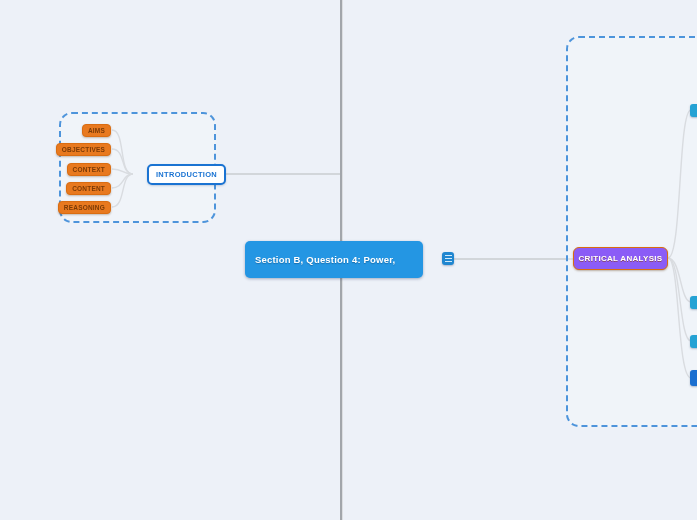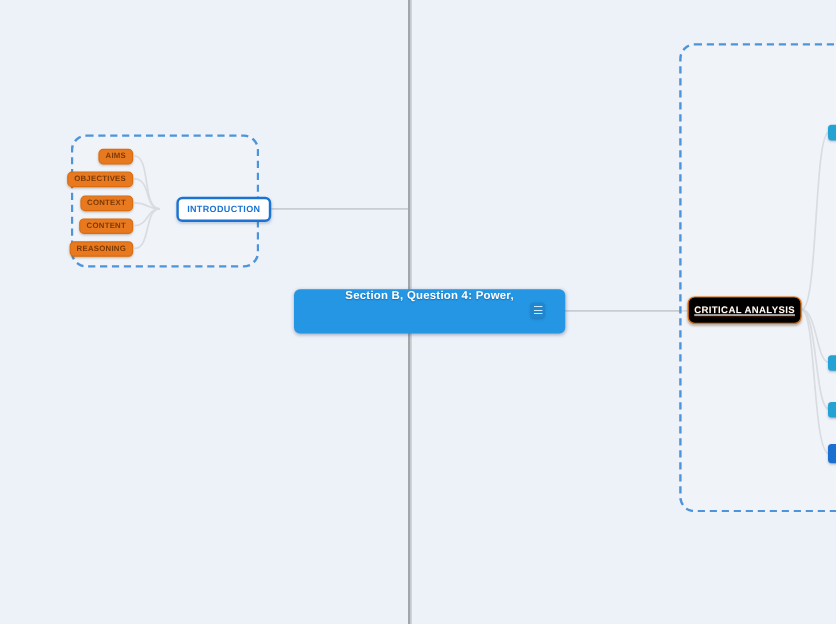--- a/index.html
+++ b/index.html
@@ -17,48 +17,48 @@
   .boundary{
     position:absolute;border:2px dashed #4d94db;border-radius:13px;
     background:rgba(246,249,253,0.35);
   }
   .boundary.left-group{left:59px;top:112px;width:153px;height:107px;}
   .boundary.right-group{left:566px;top:36px;width:190px;height:387px;}
 
   .node{position:absolute;box-sizing:border-box;display:flex;align-items:center;justify-content:center;}
 
   .central{
-    left:245px;top:241px;width:226px;height:37px;
+    left:245px;top:241px;width:178px;height:37px;
     background:#2496e3;border-radius:5px;
     box-shadow:0 1px 3px rgba(50,70,110,.4);
-    flex-direction:row;align-items:flex-start;justify-content:center;
+    flex-direction:column;align-items:flex-start;justify-content:center;
     padding:0 10px;
   }
   .central .line{
     color:#ffffff;font-size:9.5px;line-height:11.5px;font-weight:700;
     text-shadow:0 1px 1px rgba(0,40,80,.35);letter-spacing:.2px;white-space:nowrap;
   }
 
   .notes-icon{
     position:absolute;left:442px;top:252px;width:12px;height:13px;
     background:#1f86d0;border-radius:3px;
     box-shadow:0 1px 2px rgba(50,70,110,.35);
     display:flex;align-items:center;justify-content:center;
   }
   .notes-icon i{
     display:block;width:7px;height:7px;
     background:repeating-linear-gradient(to bottom,#cfe9fa 0 1px,transparent 1px 3px);
   }
 
   .main-topic{
-    background:#000000;border:1px solid #d96c10;border-radius:6px;
+    background:#8b5cf6;border:1px solid #d96c10;border-radius:6px;
     color:#ffffff;font-weight:700;
     box-shadow:0 1px 2px rgba(90,50,10,.35);
     text-shadow:0 1px 0 rgba(130,55,0,.55);
-    letter-spacing:.3px;white-space:nowrap;text-decoration:underline;
+    letter-spacing:.3px;white-space:nowrap;
   }
   .critical{left:573px;top:247px;width:95px;height:23px;font-size:8px;}
 
   .child{
     position:absolute;box-sizing:border-box;right:586px;height:13px;
     background:#e8791f;border:1px solid #da6d12;border-radius:4px;
     color:#7b3a06;font-size:6.5px;font-weight:700;line-height:11px;
     padding:0 5px;white-space:nowrap;
     box-shadow:0 1px 2px rgba(90,50,10,.3);
     display:flex;align-items:center;justify-content:center;

